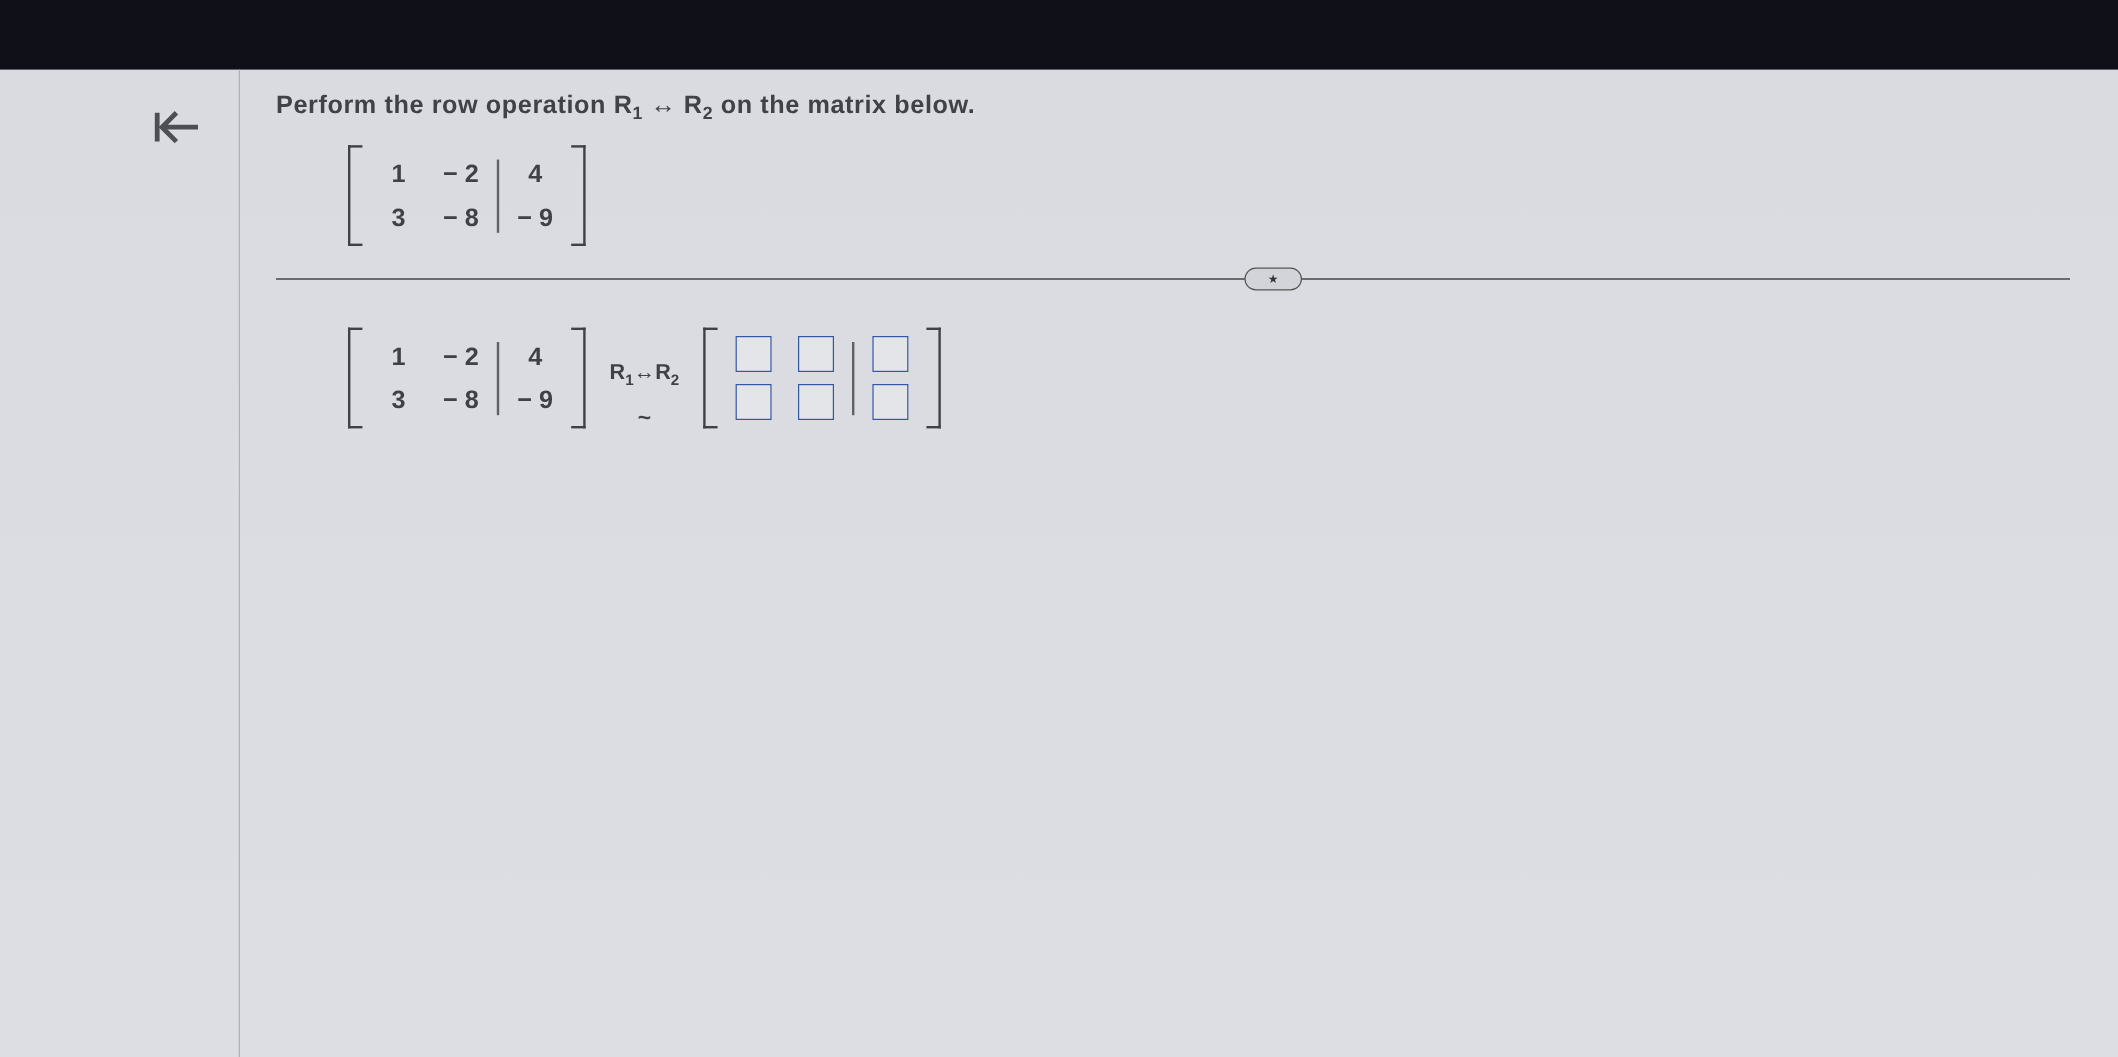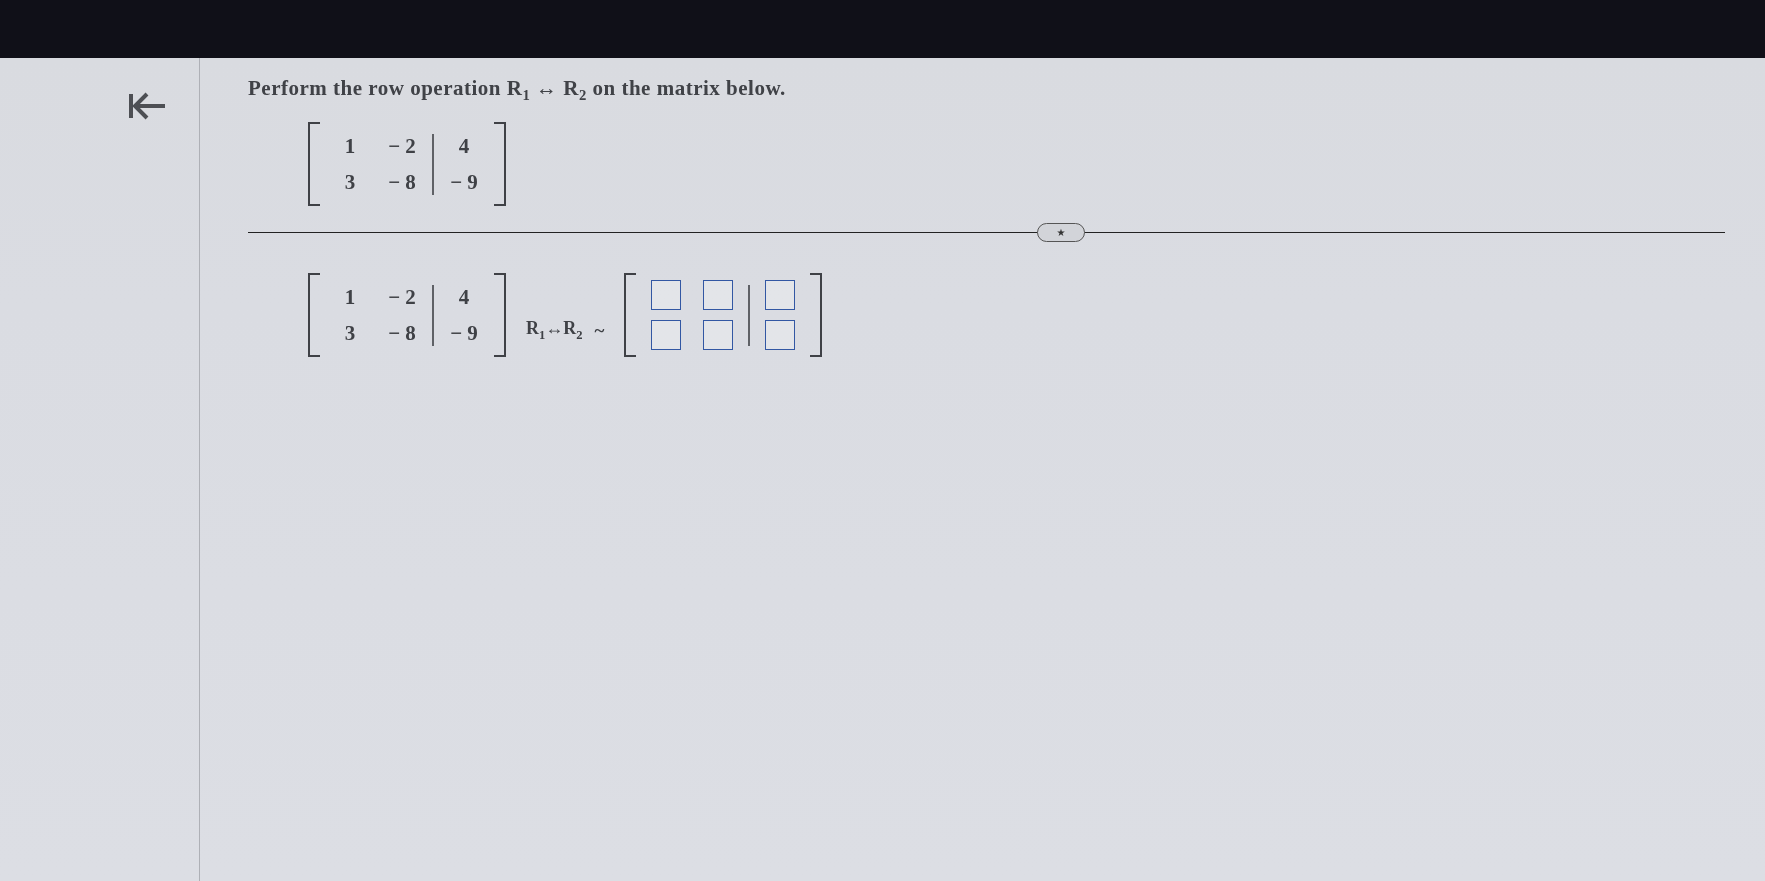--- a/index.html
+++ b/index.html
@@ -31,24 +31,23 @@
       top: 28px;
       left: 125px;
       font-size: 38px;
       font-weight: bold;
       color: #4d4f54;
       user-select: none;
       cursor: pointer;
     }
     .content {
       position: absolute;
-      left: 248px;
+      left: 230px;
       top: 18px;
       right: 40px;
-      font-family: Liberation Serif, serif;
     }
     .instruction {
       font-size: 21px;
       font-weight: bold;
       color: #404247;
       margin-bottom: 18px;
       letter-spacing: .5px;
     }
     .instruction sub { font-size: .7em; vertical-align: sub; }
     .matrix {
@@ -134,21 +133,21 @@
       width: 52px;
       display: flex;
       flex-direction: column;
       justify-content: space-around;
       align-items: center;
       height: 100%;
       gap: 8px;
     }
     .op-col {
       display: flex;
-      flex-direction: row;
+      flex-direction: column;
       align-items: center;
       gap: 12px;
     }
     .matrix.static { margin-bottom: 0; margin-left: 60px; }
   </style>
 </head>
 <body>
 
 <div class="screen">
   <div class="sidebar"></div>

